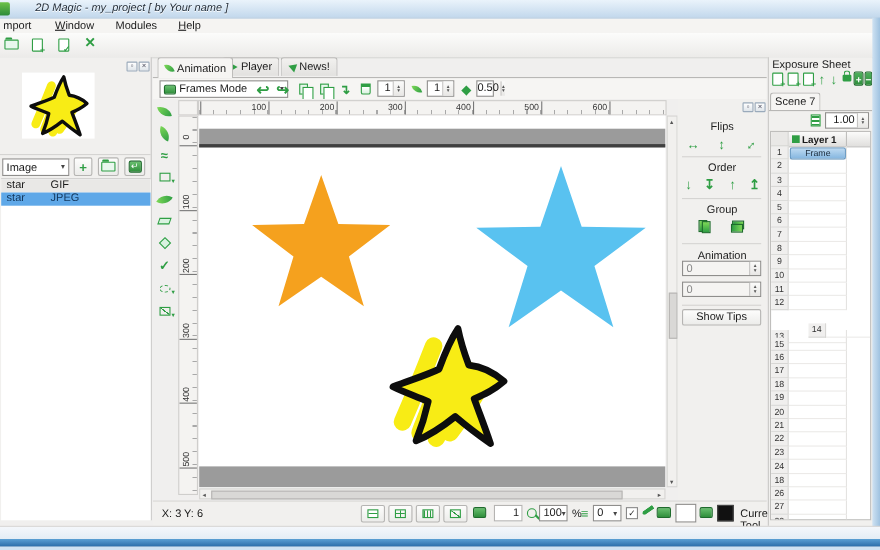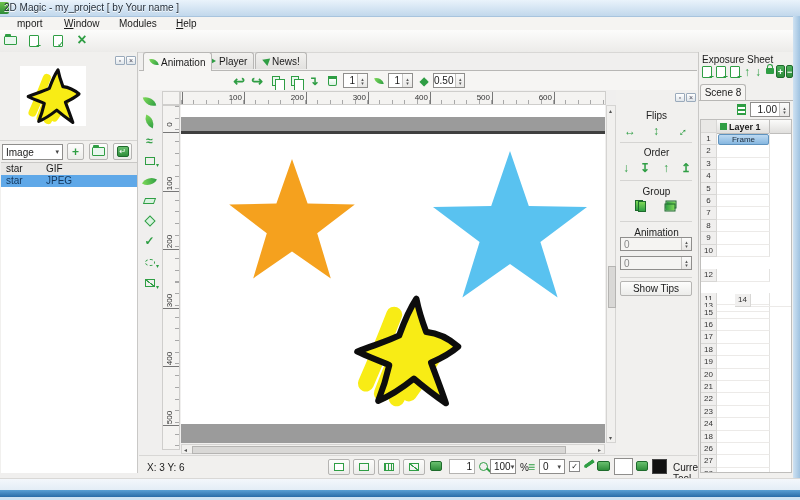--- a/index.html
+++ b/index.html
@@ -1,24 +1,24 @@
 <!DOCTYPE html>
 <html><head>
 <meta charset="utf-8">
 <style>
   html,body{margin:0;padding:0;}
   body{width:800px;height:500px;position:relative;overflow:hidden;
        font-family:"Liberation Sans",sans-serif;background:#f0efee;font-size:10px;color:#1a1a1a;}
   .abs{position:absolute;}
   
   .titlebar{left:0;top:0;width:800px;height:16px;background:linear-gradient(#eaf3fb,#c2d8ec);border-bottom:1px solid #a8c4de;}
-  .title-text{left:4px;top:2px;font-size:10px;color:#1f2a36;text-shadow:0 1px 0 #fff;}
+  .title-text{left:32px;top:2px;font-size:10px;color:#1f2a36;text-shadow:0 1px 0 #fff;font-style:italic;}
   .app-icon{left:-3px;top:2px;width:12px;height:12px;background:linear-gradient(#6cc24a,#2e8b3a);border-radius:2px;}
   .menubar{left:0;top:17px;width:794px;height:13px;background:#f5f4f2;}
-  .menu-item{top:1px;font-size:10px;padding:0 16px;cursor:default;}
+  .menu-item{top:1px;font-size:10px;padding:0 2px;cursor:default;}
   .menu-acc::first-letter{text-decoration:underline;}
   .main-toolbar{left:0;top:30px;width:794px;height:22px;background:linear-gradient(#fcfcfb,#ecebe9);border-bottom:1px solid #d8d7d5;}
   .rightframe{left:793px;top:16px;width:7px;height:474px;background:linear-gradient(90deg,#cfe2f2,#9fc2e0);}
   .bottomframe1{left:0;top:478px;width:800px;height:12px;background:linear-gradient(#f4f7fb,#e2ecf5);border-top:1px solid #d9d8d6;}
   .bottomframe2{left:0;top:490px;width:800px;height:7px;background:linear-gradient(#5a9fd4,#2a6ca8);}
   .bottomframe3{left:0;top:497px;width:800px;height:3px;background:#cfe2f2;}
   
   .btn{border:1px solid #b5b4b2;background:linear-gradient(#fdfdfc,#ececea);border-radius:2px;
        display:flex;align-items:center;justify-content:center;box-sizing:border-box;}
   .flat{display:flex;align-items:center;justify-content:center;}
@@ -211,20 +211,25 @@
     <span class="tri-r"></span>
     <span>Player</span>
   </div>
   <div class="tab" style="left:116px">
     <span class="tri-news"></span>
     <span>News!</span>
   </div>
 </div>
 
 <div class="abs anim-toolbar">
+  <div class="abs combo" style="left:6px;top:2px;width:117px;height:16px">
+    <span class="i-gs" style="width:11px;height:9px;margin-right:3px"></span>
+    <span>Frames Mode</span>
+    <span class="arrow">▾</span>
+  </div>
   <div class="abs flat g" style="left:91px;top:1px;width:16px;height:16px;font-size:13px;left:91px"></div>
 
   <div class="abs flat g" style="left:93px;top:2px;width:14px;height:16px;font-size:14px;font-weight:bold;left:93px">
       <span>↩</span>
     </div>
   <div class="abs flat g" style="left:111px;top:2px;width:14px;height:16px;font-size:14px;font-weight:bold">
       <span>↪</span>
     </div>
   <div class="abs flat" style="left:129px;top:3px;width:16px;height:14px">
       <span class="i-copy"></span>
@@ -251,21 +256,21 @@
   <div class="abs spin" style="left:249px;top:2px;width:25px;height:15px">
     <span class="val">1</span>
     <span class="step">
         <span>▴</span>
         <span>▾</span>
       </span>
   </div>
   <div class="abs flat g" style="left:278px;top:2px;width:14px;height:16px;font-size:12px">
       <span>◆</span>
     </div>
-  <div class="abs spin" style="left:294px;top:2px;width:32px;height:15px">
+  <div class="abs spin" style="left:294px;top:2px;width:16px;height:15px">
     <span class="val">0.50</span>
     <span class="step">
         <span>▴</span>
         <span>▾</span>
       </span>
   </div>
 </div>
 
 <div class="abs" style="left:139px;top:90px;width:558px;height:365px;background:#f0efee">
 
@@ -502,21 +507,21 @@
       <span class="i-lock"></span>
     </div>
   <div class="abs btn" style="left:77px;top:13px;width:9px;height:13px;background:linear-gradient(#4db05c,#2f8e3b);color:#fff;font-weight:bold;font-size:9px;border-color:#1e6b2c">
       <span>+</span>
     </div>
   <div class="abs btn" style="left:87px;top:13px;width:7px;height:13px;background:linear-gradient(#4db05c,#2f8e3b);color:#fff;font-weight:bold;font-size:9px;border-color:#1e6b2c">
       <span>−</span>
     </div>
 
   <div class="scene-tab">
-      <span>Scene 8</span>
+      <span>Scene 7</span>
     </div>
   <div class="abs sep-h" style="left:0;top:48px;width:94px;background:#b8b7b5"></div>
 
   <div class="abs flat" style="left:38px;top:52px">
       <span class="i-layers"></span>
     </div>
   <div class="abs spin" style="left:51px;top:50px;width:40px;height:15px">
     <span class="val">1.00</span>
     <span class="step">
         <span>▴</span>
@@ -568,21 +573,21 @@
           <div class="xs-cell"></div>
         </div>
         <div class="xs-row" style="top: 112.2px;">
           <div class="xs-num">9</div>
           <div class="xs-cell"></div>
         </div>
         <div class="xs-row" style="top: 124.6px;">
           <div class="xs-num">10</div>
           <div class="xs-cell"></div>
         </div>
-        <div class="xs-row" style="top: 137px; margin-top: 36px;">
+        <div class="xs-row" style="top: 137px;">
           <div class="xs-num">11</div>
           <div class="xs-cell"></div>
         </div>
         <div class="xs-row" style="top: 149.4px;">
           <div class="xs-num">12</div>
           <div class="xs-cell"></div>
         </div>
         <div class="xs-row" style="top: 180px; text-decoration: underline;">
           <div class="xs-num">13</div>
           <div class="xs-cell"></div>

